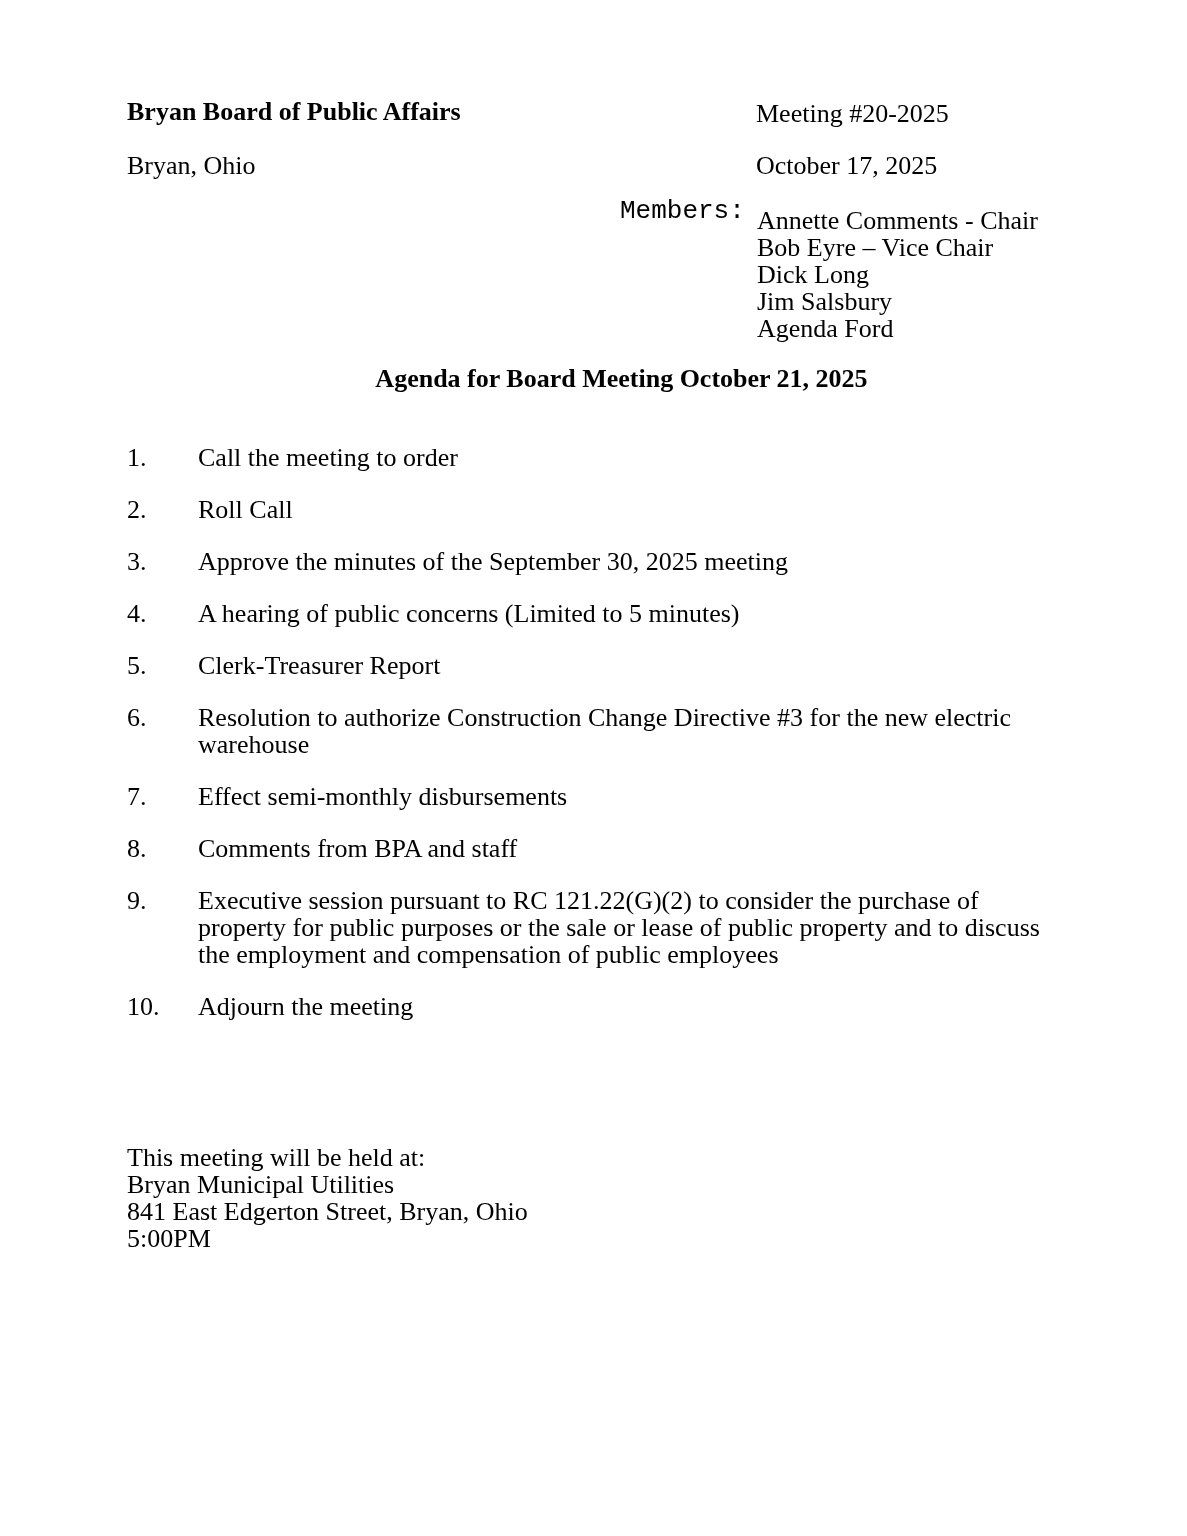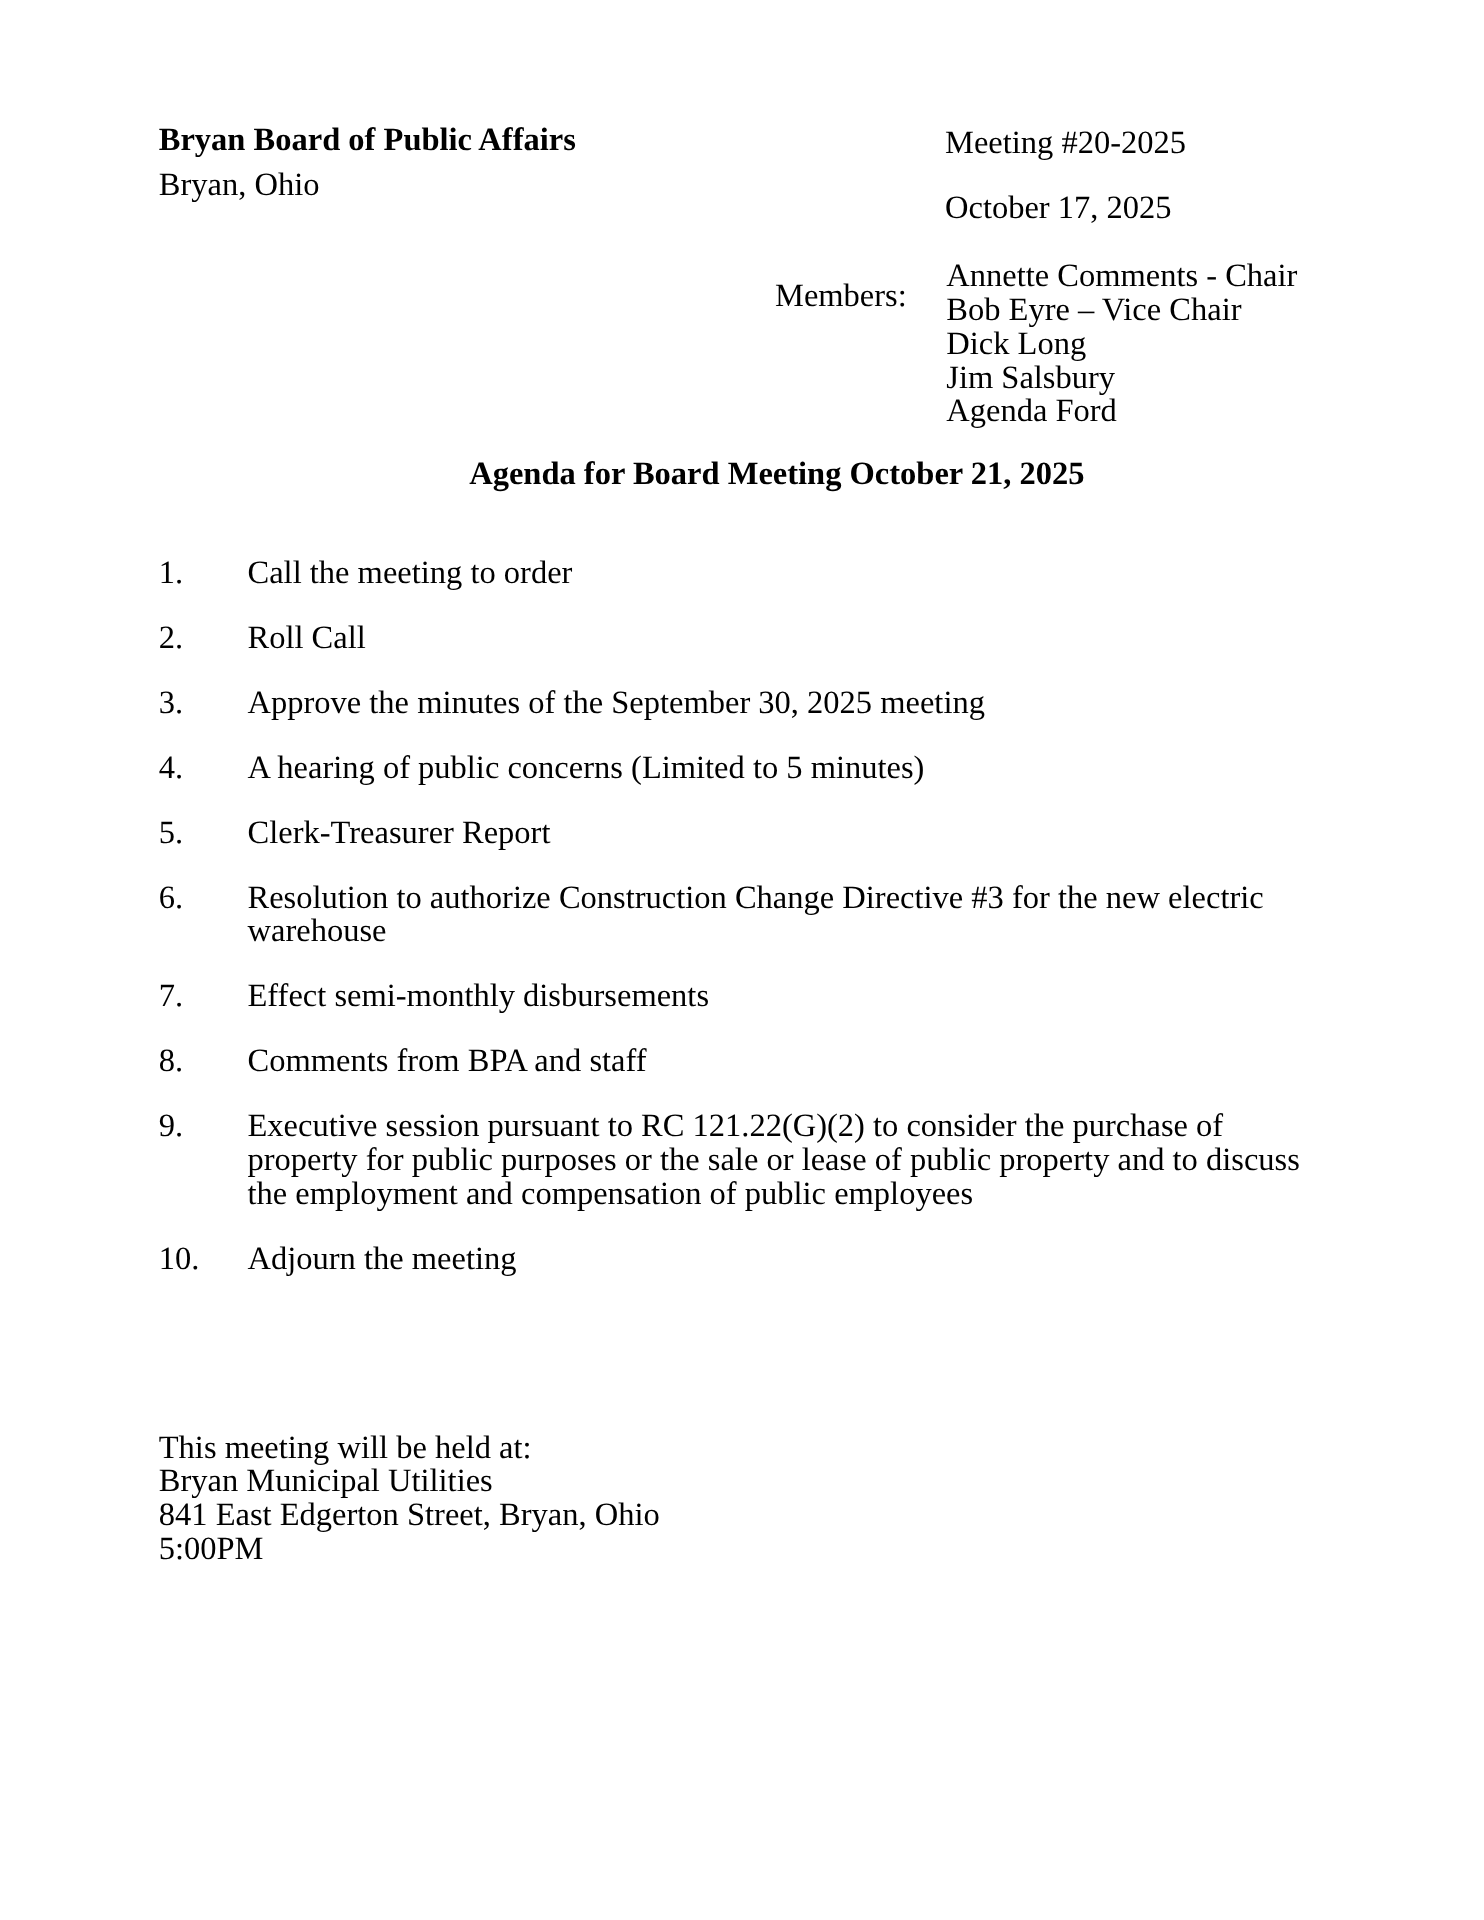--- a/index.html
+++ b/index.html
@@ -48,24 +48,24 @@
   .footer-block div { height: 27px; }
 </style>
 </head>
 <body>
 
 <div class="page">
 
   <div class="abs bold" style="left:127px; top:98px;">Bryan Board of Public Affairs</div>
   <div class="abs" style="left:756px; top:100px;">Meeting #20-2025</div>
 
-  <div class="abs" style="left:127px; top:134px;">Bryan, Ohio</div>
+  <div class="abs" style="left:127px; top:152px;">Bryan, Ohio</div>
   <div class="abs" style="left:756px; top:152px;">October 17, 2025</div>
 
-  <div class="abs" style="left:620px; top:223px;">Members:</div>
+  <div class="abs" style="left:620px; top:198px;font-family:Liberation Mono, monospace;">Members:</div>
   <div class="abs members-names" style="left:757px; top:207px;">
     <div>Annette Comments - Chair</div>
     <div>Bob Eyre – Vice Chair</div>
     <div>Dick Long</div>
     <div>Jim Salsbury</div>
     <div>Agenda Ford</div>
   </div>
 
   <div class="abs doc-title" style="top:365px;margin-left:28px;">Agenda for Board Meeting October 21, 2025</div>
 

